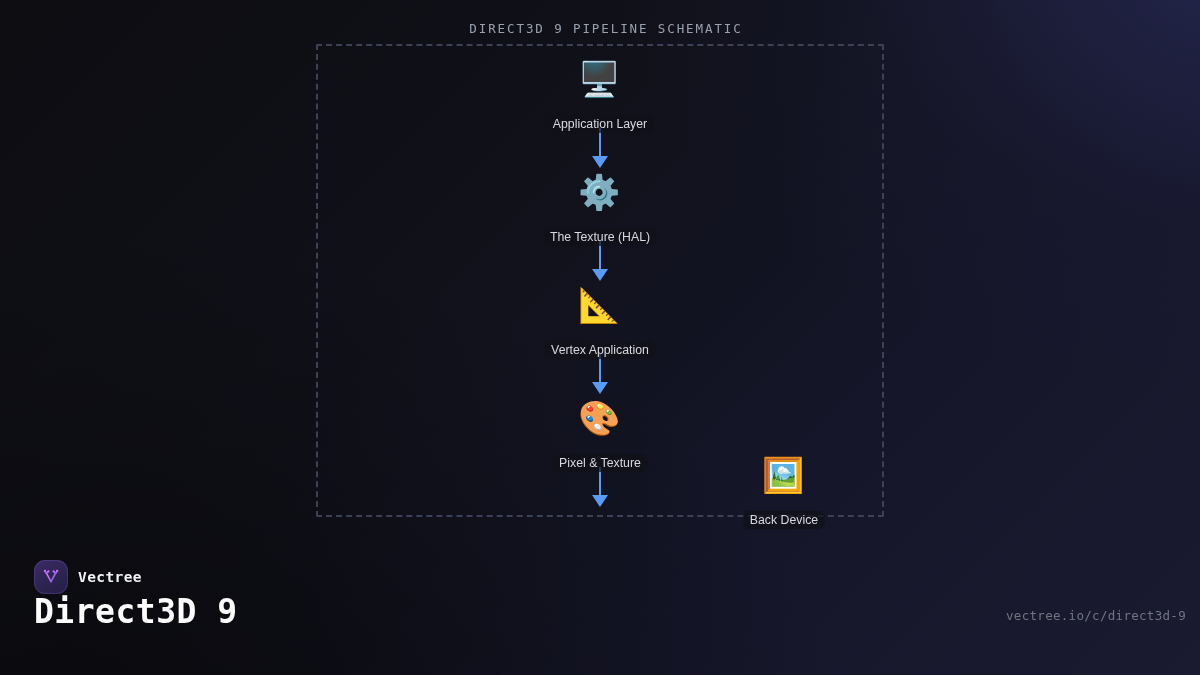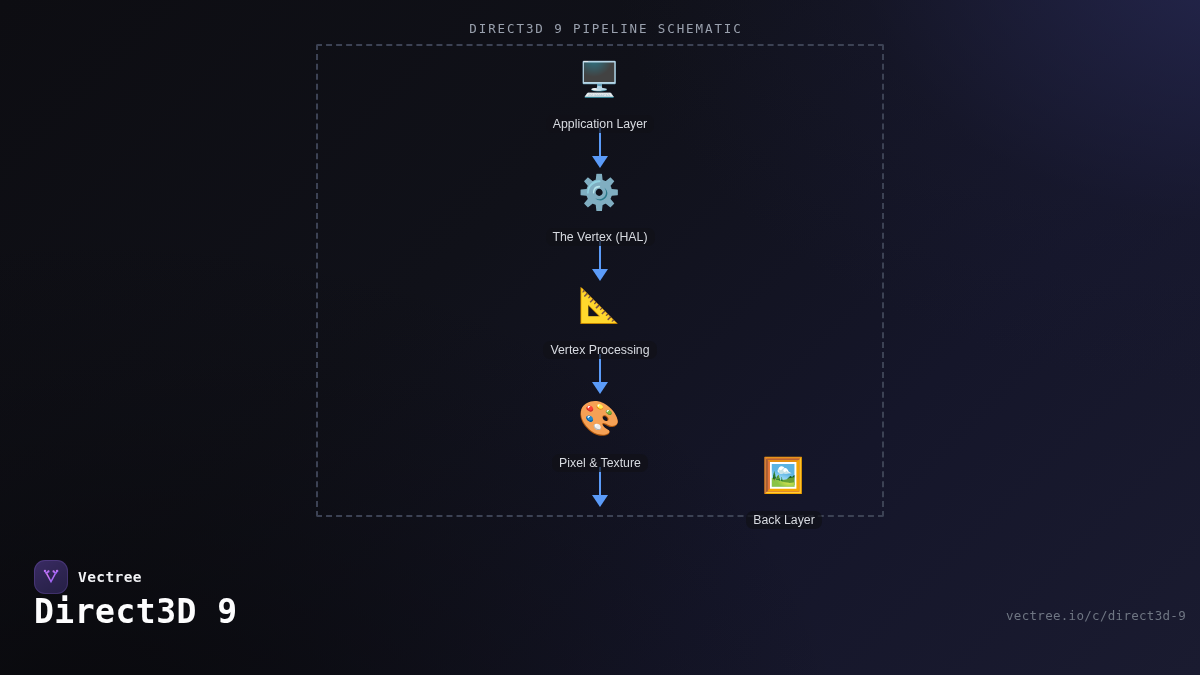--- a/index.html
+++ b/index.html
@@ -154,36 +154,36 @@
   <div class="arrow" style="left:600px; top:354px;  height:29px;"></div>
   <div class="arrow" style="left:600px; top:467px;  height:29px;"></div>
 
   <div class="node" style="left:600px; top:58px;">
     <span class="node-icon">🖥️</span>
     <span class="node-label">Application Layer</span>
   </div>
 
   <div class="node" style="left:600px; top:171px;">
     <span class="node-icon">⚙️</span>
-    <span class="node-label">The Vertex (HAL)</span>
+    <span class="node-label">The Texture (HAL)</span>
   </div>
 
   <div class="node" style="left:600px; top:284px;">
     <span class="node-icon">📐</span>
-    <span class="node-label">Vertex Processing</span>
+    <span class="node-label">Vertex Application</span>
   </div>
 
   <div class="node" style="left:600px; top:397px;">
     <span class="node-icon">🎨</span>
     <span class="node-label">Pixel &amp; Texture</span>
   </div>
 
   <div class="node" style="left:784px; top:454px;">
     <span class="node-icon">🖼️</span>
-    <span class="node-label">Back Layer</span>
+    <span class="node-label">Back Device</span>
   </div>
 
 </div>
 
 <div id="footer">
 
   <div id="brand-row">
     <div id="brand-logo">
       <svg width="20" height="20" viewBox="0 0 20 20" aria-hidden="true">
         <defs>

